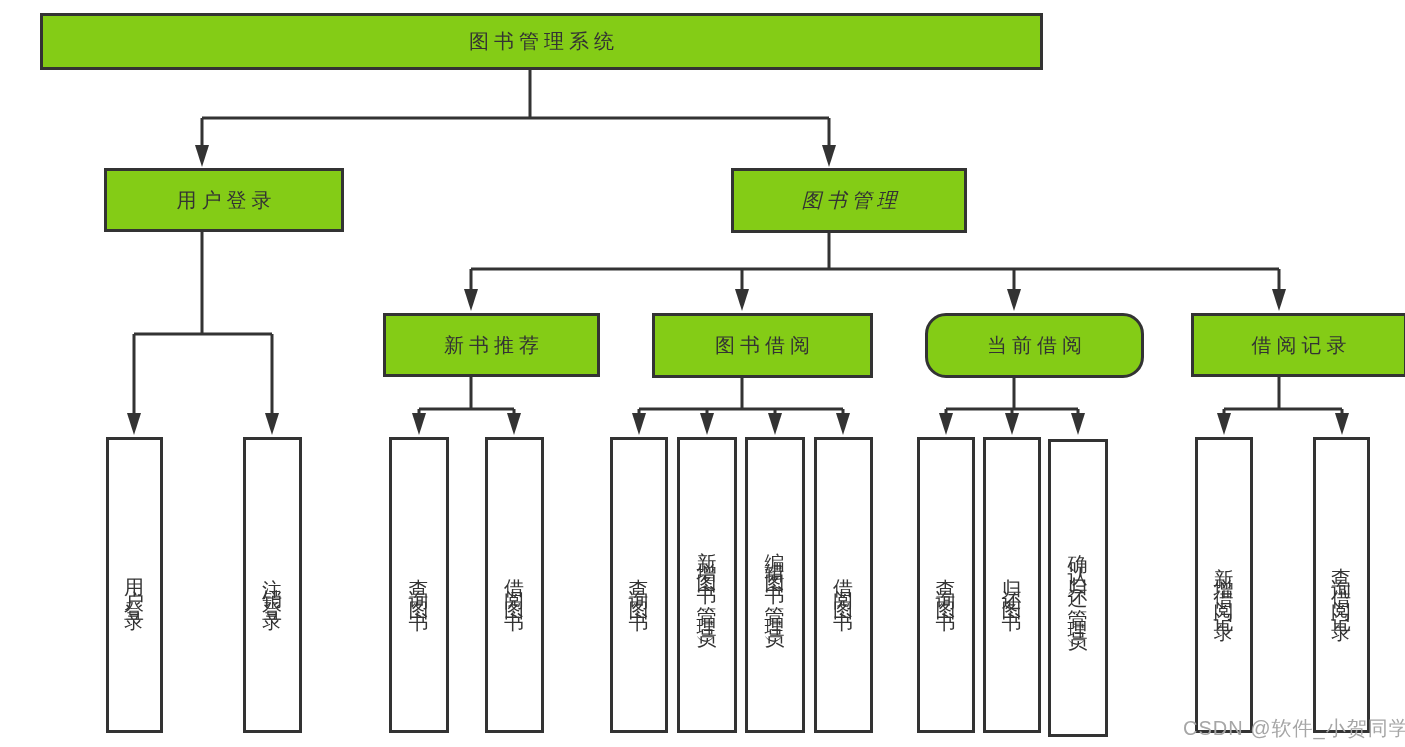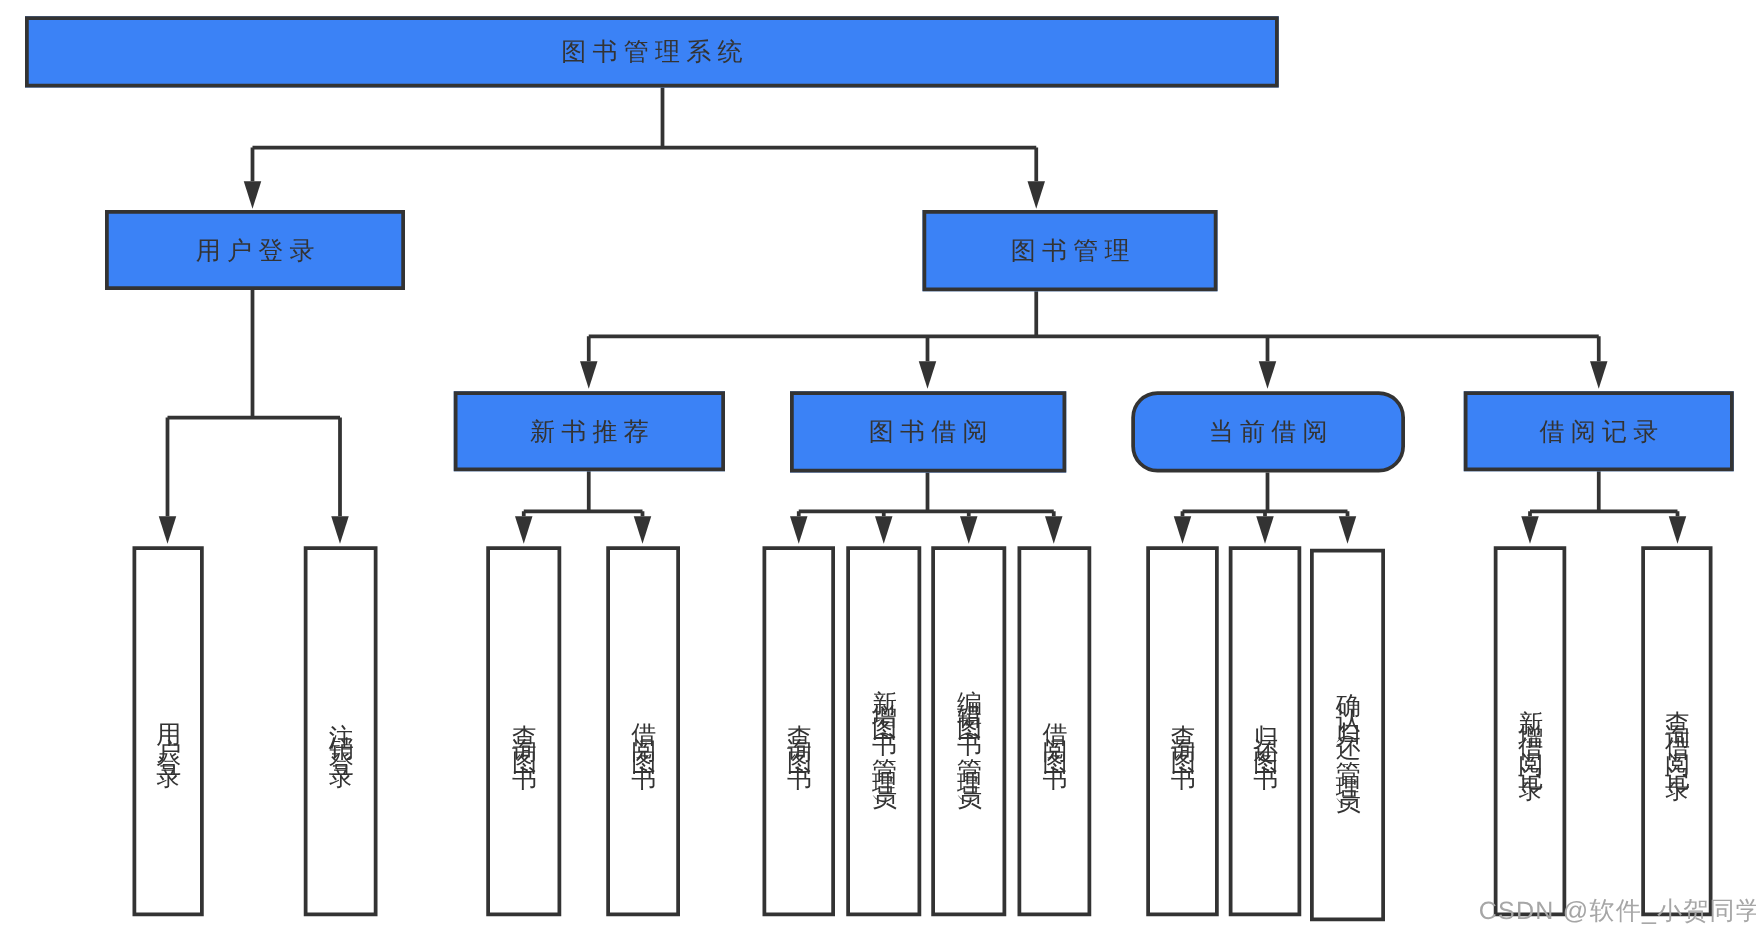--- a/index.html
+++ b/index.html
@@ -16,27 +16,28 @@
     font-family:"Liberation Sans", sans-serif;
     overflow:hidden;
   }
   #connectors{position:absolute;left:0;top:0;pointer-events:none;}
   .c{stroke:var(--line);stroke-width:3;fill:none;}
   .a{fill:var(--line);stroke:none;}
   .box{
     position:absolute;
     box-sizing:border-box;
     border:3px solid var(--line);
-    background:#3b82f6;
+    background:#84cc16;
     display:flex;align-items:center;justify-content:center;
     color:var(--text);
     font-size:20px;
     letter-spacing:5px;
     white-space:nowrap;
     text-indent:5px; 
+    margin-left:20px;
   }
   .vbox{
     position:absolute;
     box-sizing:border-box;
     border:3px solid var(--line);
     background:#ffffff;
     display:flex;align-items:center;justify-content:center;
     color:var(--text);
     font-size:20px;
     writing-mode:vertical-rl;
@@ -104,21 +105,21 @@
     <g>
       <path class="c" d="M1279,377 V409 M1224,409 H1342 M1224,409 V413 M1342,409 V413"></path>
       <polygon class="a" points="1217,413 1231,413 1224,435"></polygon>
       <polygon class="a" points="1335,413 1349,413 1342,435"></polygon>
     </g>
   </svg>
 
   <div class="box" style="left:20px;top:13px;width:1003px;height:57px;">图书管理系统</div>
 
   <div class="box" style="left:84px;top:168px;width:240px;height:64px;">用户登录</div>
-  <div class="box" style="left:738px;top:168px;width:236px;height:65px;">图书管理</div>
+  <div class="box" style="left:711px;top:168px;width:236px;height:65px;font-style:italic;">图书管理</div>
 
   <div class="vbox" style="left:106px;top:437px;width:57px;height:296px;">用户登录</div>
   <div class="vbox" style="left:243px;top:437px;width:59px;height:296px;">注销登录</div>
 
   <div class="box" style="left:363px;top:313px;width:217px;height:64px;">新书推荐</div>
   <div class="box" style="left:632px;top:313px;width:221px;height:65px;">图书借阅</div>
   <div class="box" style="left:905px;top:313px;width:219px;height:65px;border-radius:21px;">当前借阅</div>
   <div class="box" style="left:1171px;top:313px;width:216px;height:64px;">借阅记录</div>
 
   <div class="vbox" style="left:389px;top:437px;width:60px;height:296px;">查询图书</div>

